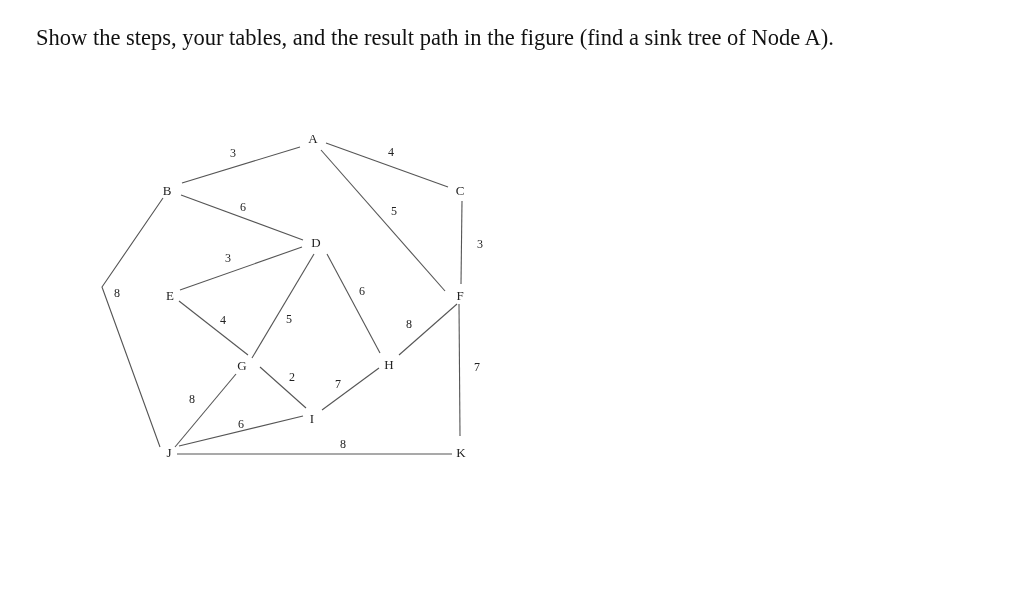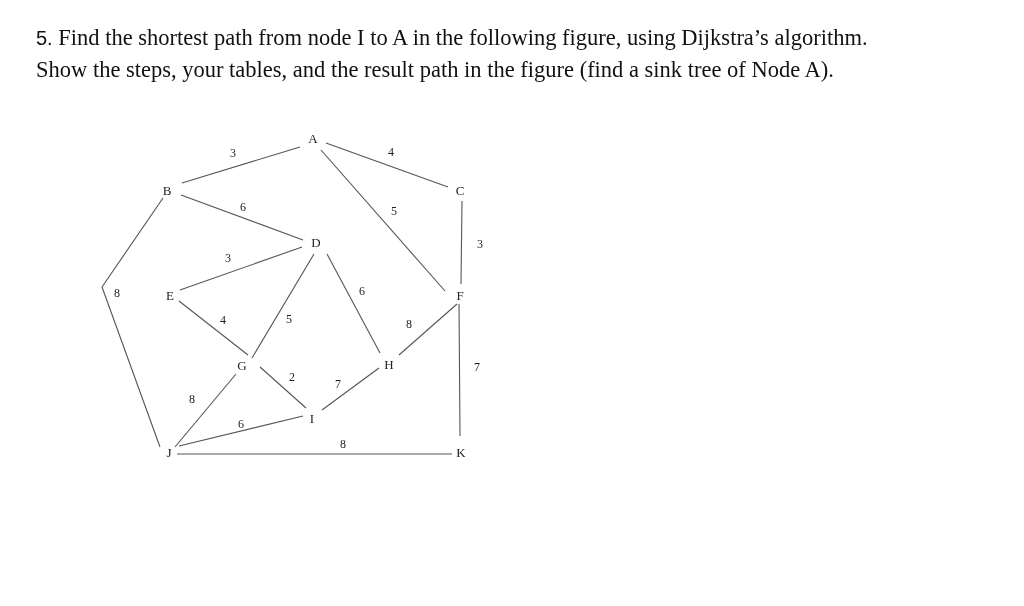--- a/index.html
+++ b/index.html
@@ -13,21 +13,20 @@
     .qline { white-space: nowrap; display: block; }
     svg#graph { position: absolute; left: 0; top: 0; }
     .edge { stroke: #555; stroke-width: 1.1; fill: none; }
     .node-label { font-family: "Liberation Serif", "DejaVu Serif", serif; font-size: 13px; fill: #222; }
     .weight-label { font-family: "Liberation Serif", "DejaVu Serif", serif; font-size: 12px; fill: #222; }
   </style>
 </head>
 <body>
 
 <div class="question">
-  <span class="qline"><span class="qnum">5.</span><span> Find the shortest path from node I to A in the following figure, using Dijkstra’s algorithm.</span></span>
   <span class="qline">Show the steps, your tables, and the result path in the figure (find a sink tree of Node A).</span>
 </div>
 
 <svg id="graph" width="1024" height="606" viewBox="0 0 1024 606" xmlns="http://www.w3.org/2000/svg">
   <g id="edges-layer">
       <line x1="300" y1="147" x2="182" y2="183" class="edge"></line>
       <line x1="326" y1="143" x2="448" y2="187" class="edge"></line>
       <line x1="321" y1="150" x2="445" y2="291" class="edge"></line>
       <line x1="181" y1="195" x2="303" y2="240" class="edge"></line>
       <polyline points="163,198 102,287 160,447" class="edge"></polyline>

